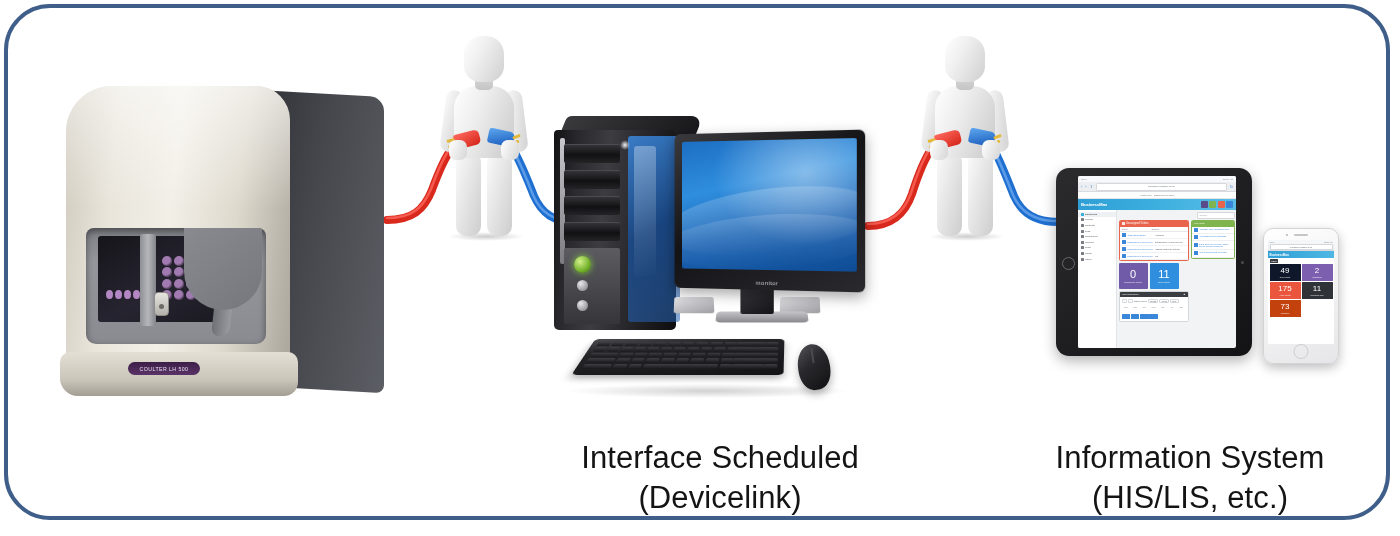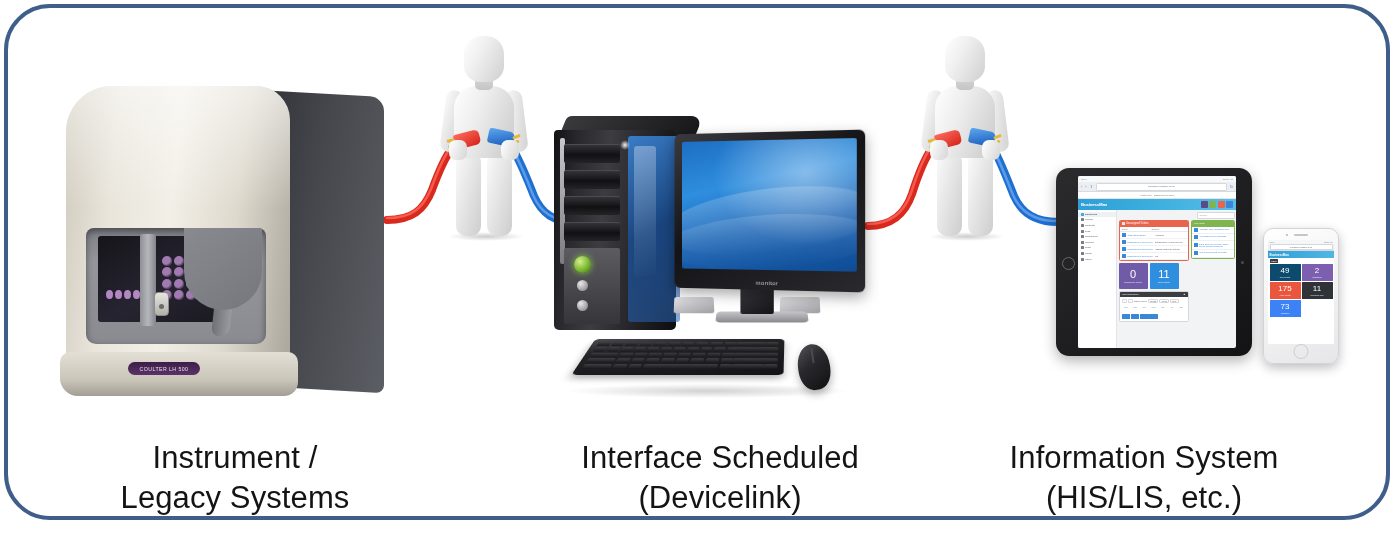--- a/index.html
+++ b/index.html
@@ -34,21 +34,21 @@
     position: absolute;
     text-align: center;
     font-size: 31px;
     line-height: 1.30;
     color: #141414;
     white-space: pre-line;
     letter-spacing: 0.1px;
   }
   #caption-instrument { left: 40px;  top: 438px; width: 390px; }
   #caption-interface  { left: 500px; top: 438px; width: 440px; }
-  #caption-infosys    { left: 944px; top: 438px; width: 400px; }
+  #caption-infosys    { left: 990px; top: 438px; width: 400px; }
 
   
   #instrument { position: absolute; left: 60px; top: 86px; width: 330px; height: 312px; }
   .inst-dark-side {
     position: absolute; left: 196px; top: 4px; width: 128px; height: 296px;
     background: linear-gradient(100deg,#2f3136 0%,#45474c 42%,#5b5e64 100%);
     border-radius: 6px 14px 8px 10px;
     transform: skewY(3.2deg);
     transform-origin: left top;
   }
@@ -937,46 +937,44 @@
         <span>11:14 AM</span>
       </div>
       <div class="ph-urlbar">
         <span class="ph-url">m.company.example.co.uk</span>
       </div>
       <div class="ph-apphead">
         <span>BusinessMan</span>
       </div>
       <span class="ph-menu">MENU</span>
       <div class="ph-tiles">
-        <div class="ph-tile" style="background:#0c4a6e">
+        <div class="ph-tile" style="background:#0f172a">
           <span class="num">49</span>
           <span class="lbl">Open Tickets</span>
         </div>
         <div class="ph-tile" style="background:#7d5fb0">
           <span class="num">2</span>
           <span class="lbl">Unassigned</span>
         </div>
         <div class="ph-tile" style="background:#e9563d">
           <span class="num">175</span>
           <span class="lbl">Active Clients</span>
         </div>
         <div class="ph-tile" style="background:#2f3338">
           <span class="num">11</span>
           <span class="lbl">Scheduled Jobs</span>
         </div>
-        <div class="ph-tile" style="background:#3b82f6">
+        <div class="ph-tile" style="background:#c2410c">
           <span class="num">73</span>
           <span class="lbl">Completed</span>
         </div>
       </div>
     </div>
     <div class="ph-home"></div>
   </div>
 
-  <div class="caption" id="caption-instrument">Instrument /
-Legacy Systems</div>
   <div class="caption" id="caption-interface">Interface Scheduled
 (Devicelink)</div>
   <div class="caption" id="caption-infosys">Information System
 (HIS/LIS, etc.)</div>
 
   <div id="frame"></div>
 </div>
 
 </body></html>

